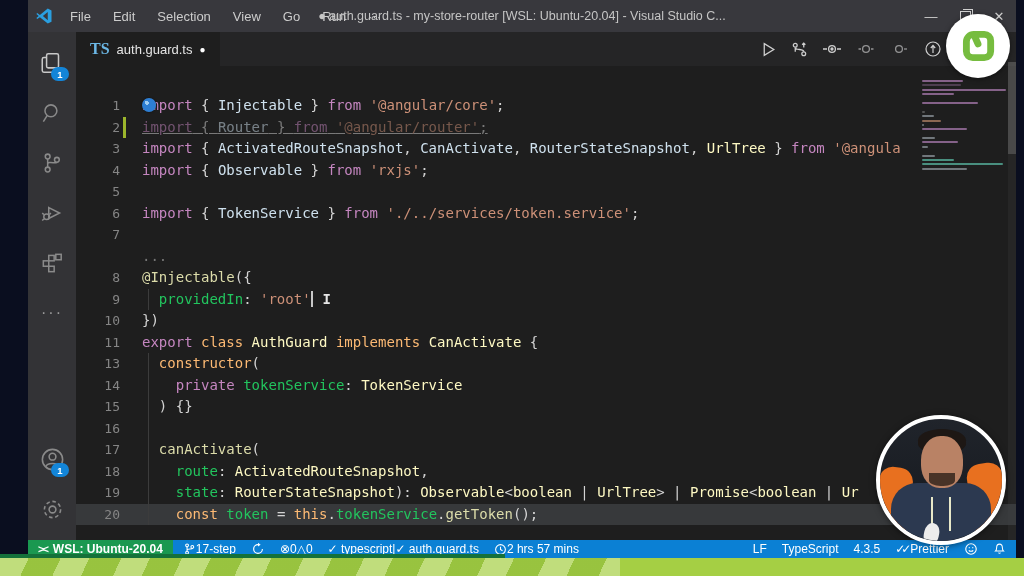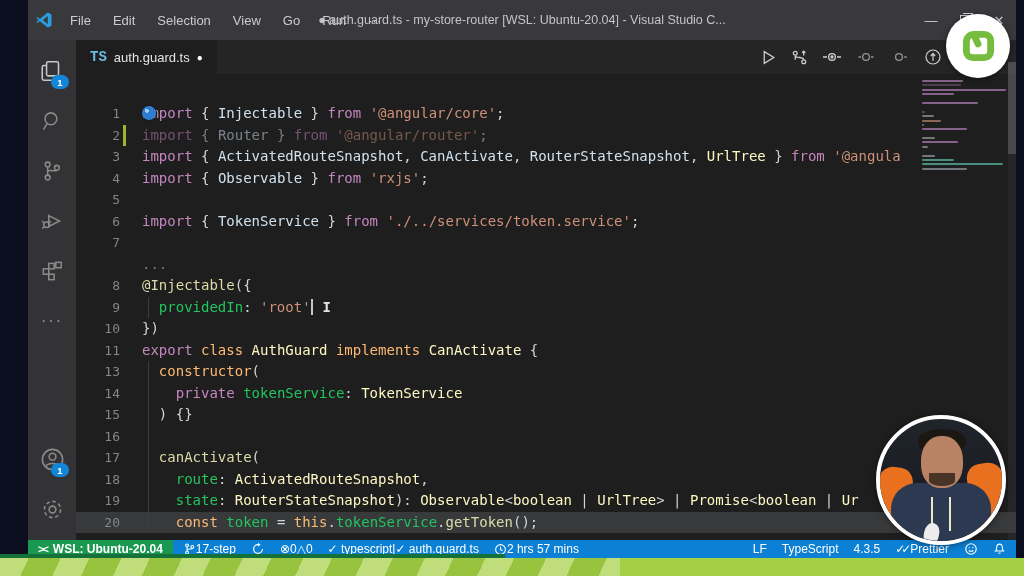--- a/index.html
+++ b/index.html
@@ -1,20 +1,20 @@
 <!DOCTYPE html>
 <html><head>
 <meta charset="utf-8">
 <style>
   html,body{margin:0;padding:0;background:#000;}
   .stage{position:relative;width:1024px;height:576px;background:#0a0e1f;overflow:hidden;
          font-family:"Liberation Sans","DejaVu Sans",sans-serif;-webkit-font-smoothing:antialiased;}
   .window{position:absolute;left:28px;top:0;width:988px;height:558px;display:flex;flex-direction:column;background:#1e1e1e;}
   
-  .titlebar{height:40px;background:#38383d;display:flex;align-items:center;color:#cccccc;font-size:13px;flex:0 0 auto;position:relative;}
+  .titlebar{height:32px;background:#38383d;display:flex;align-items:center;color:#cccccc;font-size:13px;flex:0 0 auto;position:relative;}
   .vsc-logo{width:18px;height:18px;margin:0 8px 0 7px;flex:0 0 auto;}
   .menus{display:flex;gap:4px;}
   .menu-item{padding:2px 9px;border-radius:4px;cursor:default;}
   .win-title{position:absolute;left:0;right:0;text-align:center;pointer-events:none;color:#c5c5c5;font-size:12.5px;}
   .win-controls{margin-left:auto;display:flex;z-index:5;}
   .wc{width:34px;height:26px;display:flex;align-items:center;justify-content:center;color:#d0d0d0;font-size:13px;}
   .wc .restore-box{width:9px;height:9px;border:1px solid #d0d0d0;position:relative;}
   .wc .restore-box::before{content:"";position:absolute;left:2px;top:-3px;width:9px;height:9px;border:1px solid #d0d0d0;border-left:none;border-bottom:none;}
   
   .main{flex:1 1 auto;display:flex;min-height:0;}
@@ -23,35 +23,35 @@
   .act svg{stroke:#c8c8c8;fill:none;stroke-width:1.4;}
   .act.dim svg{stroke:#8a8a8a;}
   .badge{position:absolute;right:7px;bottom:7px;min-width:14px;height:14px;border-radius:8px;background:#1385d8;color:#fff;
          font-size:9.5px;display:flex;align-items:center;justify-content:center;padding:0 2px;font-weight:bold;}
   .act-spacer{flex:1 1 auto;}
   .dots{color:#9a9a9a;font-size:16px;letter-spacing:2px;}
   
   .editor{flex:1 1 auto;display:flex;flex-direction:column;min-width:0;position:relative;}
   .tabbar{height:34px;background:#252526;display:flex;align-items:stretch;flex:0 0 auto;}
   .tab{background:#1e1e1e;display:flex;align-items:center;gap:7px;padding:0 14px;font-size:13px;color:#e4e4e4;}
-  .ts-badge{color:#6cb8e6;font-size:14px;font-weight:bold;font-family:Liberation Mono, monospace;}
+  .ts-badge{color:#6cb8e6;font-size:16px;font-weight:bold;font-family:Liberation Serif, serif;}
   .tab-dot{color:#ffffff;font-size:10px;}
   .tab-spacer{flex:1;}
   .ed-actions{display:flex;align-items:center;gap:14px;margin-right:74px;}
   .ed-actions .ico{display:flex;align-items:center;justify-content:center;color:#cfcfcf;}
   .codearea{flex:1 1 auto;position:relative;overflow:hidden;background:#1e1e1e;padding-top:29px;
             font-family:"DejaVu Sans Mono","Liberation Mono",monospace;font-size:14px;}
   .crow{display:flex;height:21.5px;line-height:21.5px;white-space:pre;overflow:hidden;}
   .crow.hl{background:#37393b;}
   .ln{width:44px;text-align:right;color:#858585;flex:0 0 auto;font-size:13px;}
   .modbar{width:3px;margin-left:3px;flex:0 0 auto;}
   .modbar.mod{background:#9cb62c;}
   .cd{margin-left:16px;position:relative;color:#d4d4d4;}
   .crow.guide .cd::before{content:"";position:absolute;left:6px;top:0;bottom:0;width:1px;background:#3c3c3c;}
-  .crow.dim .cd{opacity:.5;}
+  .crow.dim .cd{opacity:.5;text-decoration:underline;}
   .kw{color:#c586c0}.kw2{color:#fdba74}.type{color:#fef9c3}.im{color:#cfe1ee}.prop{color:#22c55e}
   .str{color:#ce9178}.fn{color:#dcdcaa}.pn{color:#d4d4d4}.fold{color:#767676}.dec{color:#dcdcaa}
   .caret{display:inline-block;width:2px;height:16px;background:#c8c8c8;vertical-align:-3px;}
   .ibeam{color:#e6e6e6;margin-left:10px;font-weight:bold;}
   .hint-icon{position:absolute;width:14px;height:14px;border-radius:50%;
              background:radial-gradient(circle at 35% 35%, #9ecdf2 0 2px, #2d7ed3 2px 100%);
              box-shadow:0 0 2px rgba(0,0,0,.6);z-index:6;}
   
   .minimap{position:absolute;z-index:8;}
   .mm-bar{height:2px;border-radius:1px;margin-bottom:2.4px;opacity:.75;}

